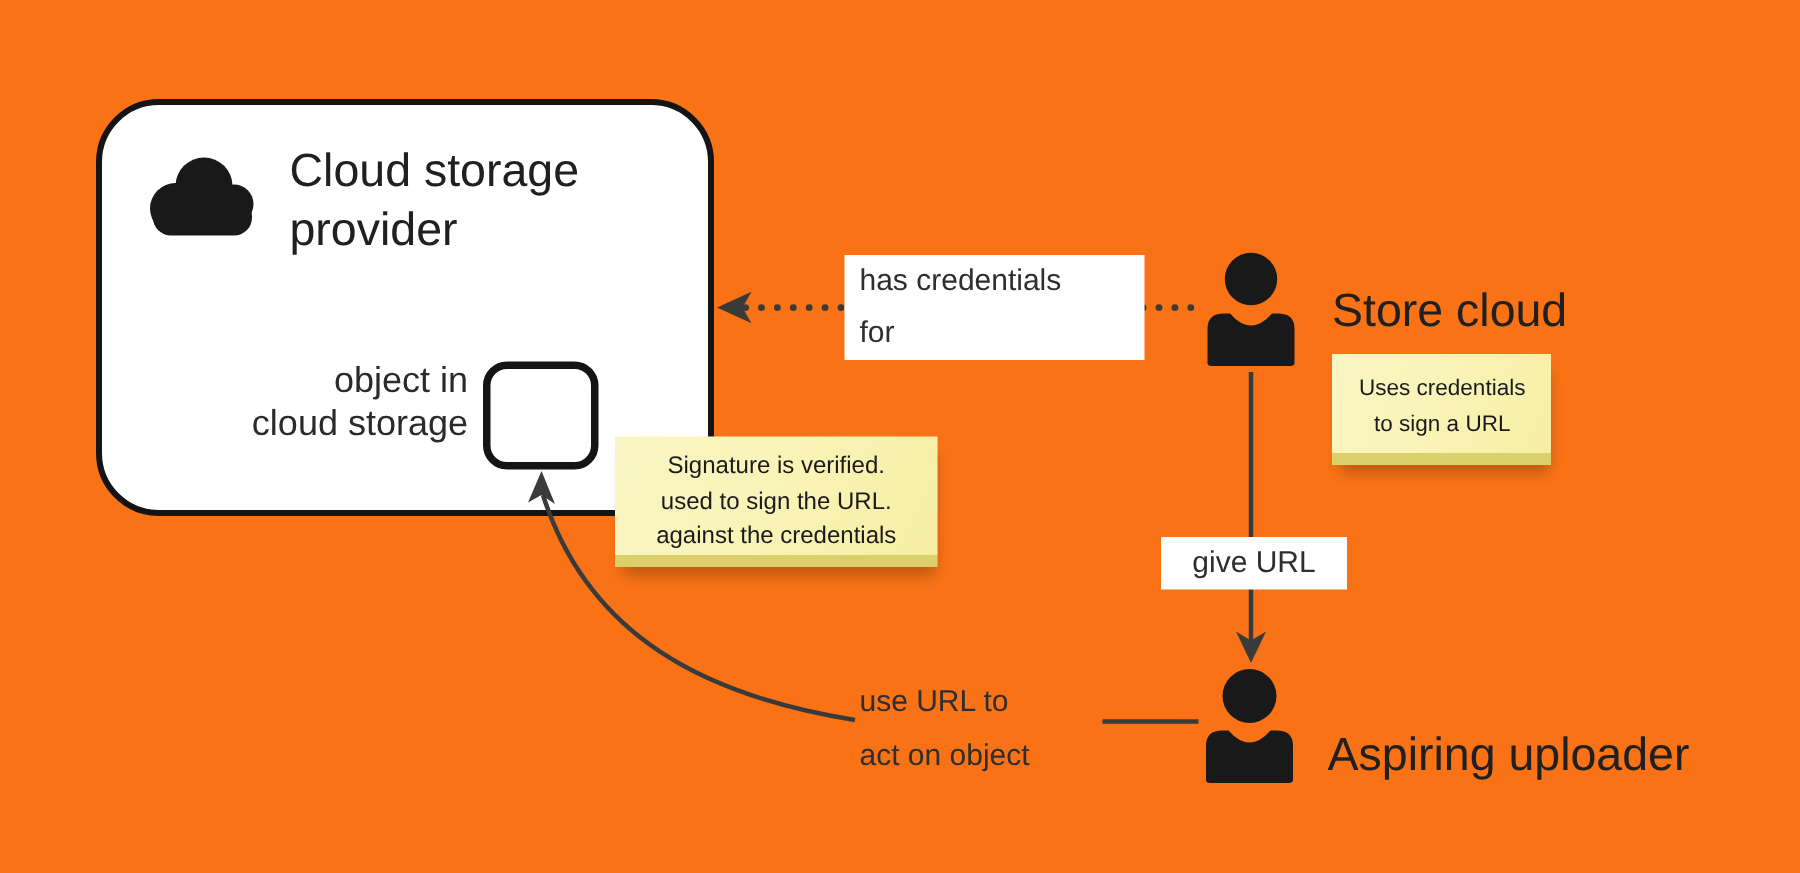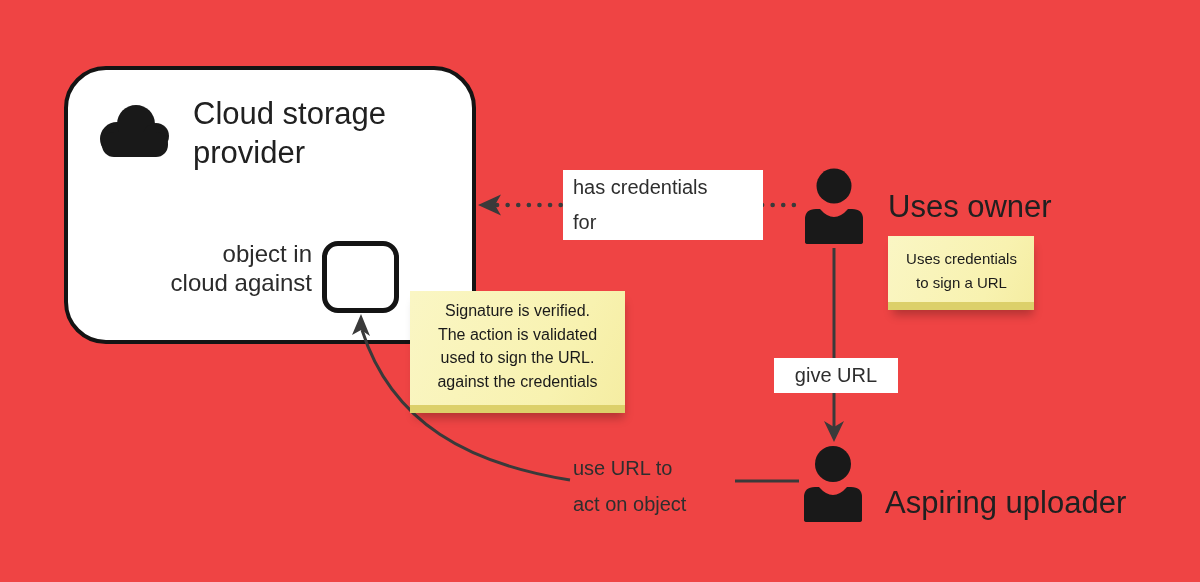--- a/index.html
+++ b/index.html
@@ -1,17 +1,17 @@
 <!DOCTYPE html>
 <html><head>
 <meta charset="utf-8">
 <style>
   html,body{margin:0;padding:0;background:#ffffff;}
   #canvas{
-    position:relative;width:1200px;height:582px;background:#ef4444;overflow:hidden;
+    position:relative;width:1200px;height:582px;background:#f97316;overflow:hidden;
     font-family:"Liberation Sans","DejaVu Sans",sans-serif;color:#222;
   }
   .abs{position:absolute;}
   
   .provider-box{
     left:64px;top:66px;width:404px;height:270px;
     border:4px solid #141414;border-radius:42px;background:#ffffff;z-index:1;
   }
   
   .object-square{
@@ -41,21 +41,21 @@
   .name-store-owner{left:888px;top:189px;}
   .name-aspiring-uploader{left:885px;top:465px;margin-top:20px;}
   
   .note{
     background:linear-gradient(115deg,#faf6c4 0%,#f8f2b0 70%,#f5eda2 100%);
     border-bottom:8px solid #dcd06a;
     box-shadow:2px 8px 9px -3px rgba(0,0,0,0.25);
     color:#1a1a1a;text-align:center;z-index:5;
   }
   .note-signature{
-    left:410px;top:291px;width:207px;padding:8px 4px 12px 4px;
+    left:410px;top:291px;width:207px;padding:8px 4px 0 4px;
     font-size:16px;line-height:23.5px;
   }
   .note-uses{
     left:888px;top:236px;width:145px;padding:11px 0 7px 1px;
     font-size:15px;line-height:24px;
   }
   .icon{z-index:4;}
 </style>
 </head>
 <body>
@@ -86,51 +86,50 @@
     </g>
   </svg>
 
   <div class="abs node-title">
     <span style="display:block">Cloud storage provider</span>
   </div>
 
   <div class="abs object-square"></div>
   <div class="abs object-label">
     <span style="display:block">object in</span>
-    <span style="display:block">cloud against</span>
+    <span style="display:block">cloud storage</span>
   </div>
 
   <div class="abs edge-label lbl-has-credentials">
     <span style="display:block">has credentials</span>
     <span style="display:block">for</span>
   </div>
 
   <div class="abs edge-label lbl-give-url">give URL</div>
 
   <div class="abs edge-label lbl-use-url">
     <span style="display:block">use URL to</span>
     <span style="display:block">act on object</span>
   </div>
 
   <svg class="abs icon" style="left:801px;top:166px;" width="66" height="78" viewBox="0 0 66 78">
     <g fill="#191919">
       <circle cx="33" cy="20" r="17.5"></circle>
       <path d="M4,76 L4,53 Q4,43 15,43 L19,43 Q26,51 33,51 Q40,51 47,43 L51,43 Q62,43 62,53 L62,76 Q62,78 59,78 L7,78 Q4,78 4,76 Z"></path>
     </g>
   </svg>
-  <div class="abs actor-name name-store-owner">Uses owner</div>
+  <div class="abs actor-name name-store-owner">Store cloud</div>
 
   <div class="abs note note-uses">
     <span style="display:block">Uses credentials</span>
     <span style="display:block">to sign a URL</span>
   </div>
 
   <div class="abs note note-signature">
     <span style="display:block">Signature is verified.</span>
-    <span style="display:block">The action is validated</span>
     <span style="display:block">used to sign the URL.</span>
     <span style="display:block">against the credentials</span>
   </div>
 
   <svg class="abs icon" style="left:800px;top:444px;" width="66" height="78" viewBox="0 0 66 78">
     <g fill="#191919">
       <circle cx="33" cy="20" r="18"></circle>
       <path d="M4,76 L4,53 Q4,43 15,43 L19,43 Q26,51 33,51 Q40,51 47,43 L51,43 Q62,43 62,53 L62,76 Q62,78 59,78 L7,78 Q4,78 4,76 Z"></path>
     </g>
   </svg>

